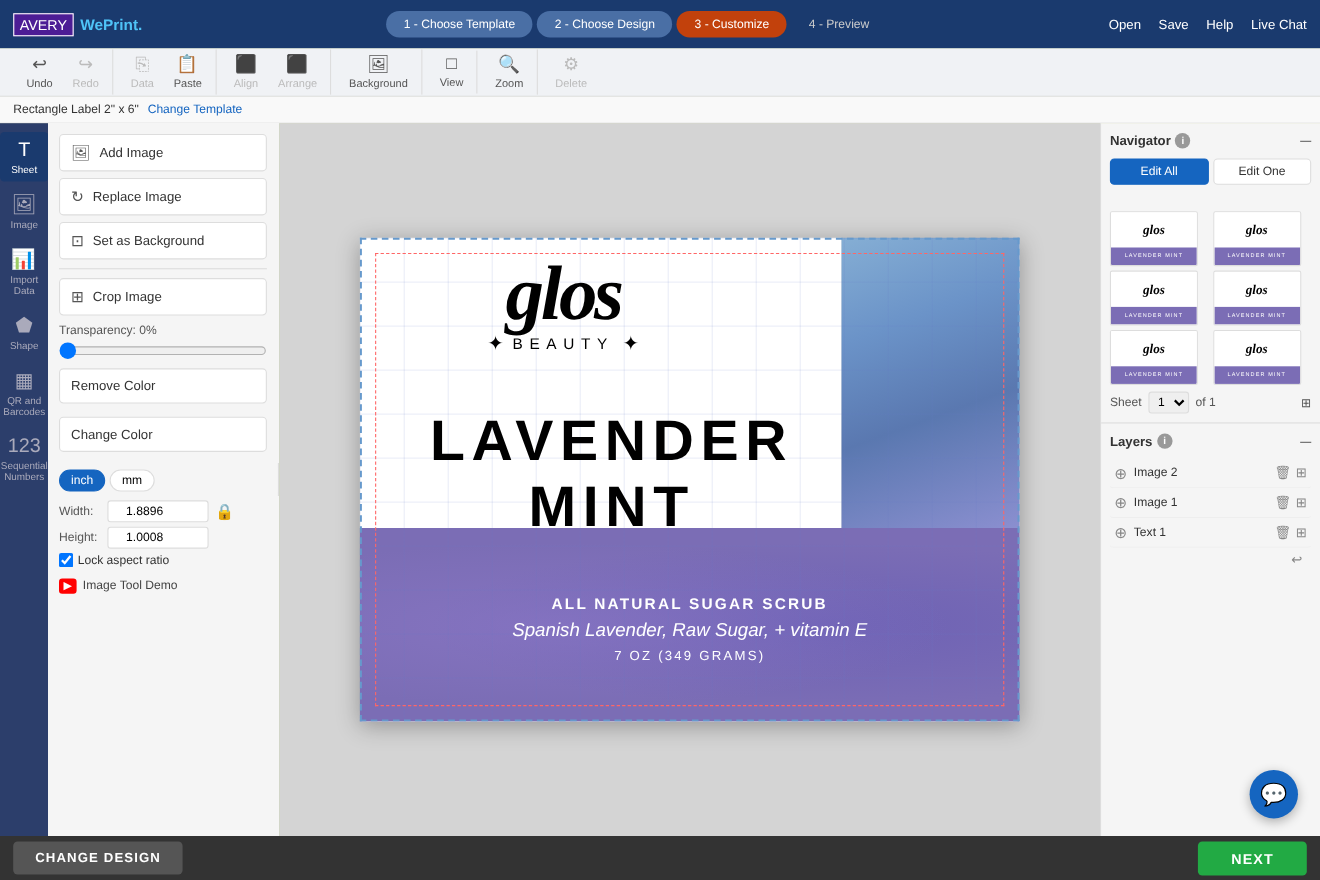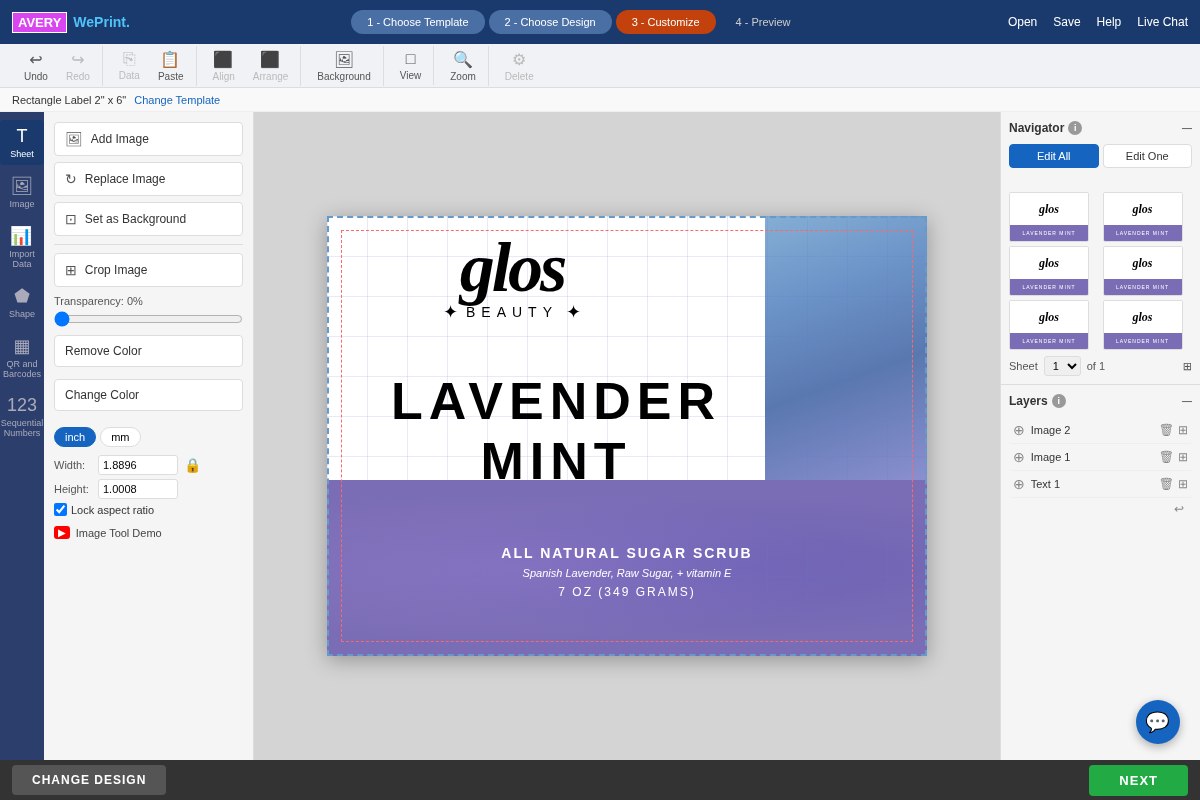--- a/index.html
+++ b/index.html
@@ -14,23 +14,23 @@
       padding: 0 12px;
       color: white;
     }
     .brand {
       display: flex;
       align-items: center;
       gap: 6px;
       margin-right: 20px;
     }
     .brand-avery {
-      background: #d946ef;
-      color: white;
-      font-weight: bold;
+      background: #4c1d95;
+      color: white;
+      font-weight: normal;
       font-size: 13px;
       padding: 2px 5px;
       border: 1px solid white;
     }
     .brand-weprint {
       color: white;
       font-weight: bold;
       font-size: 14px;
     }
     .brand-weprint span { color: #4fc3f7; }
@@ -210,22 +210,22 @@
 
     .dim-row {
       display: flex;
       align-items: center;
       gap: 6px;
       margin-bottom: 4px;
       font-size: 11px;
     }
     .dim-label { width: 38px; color: #555; }
     .dim-input {
-      width: 80px;
-      padding: 3px 4px;
+      width: 92px;
+      padding: 3px 16px;
       border: 1px solid #ddd;
       border-radius: 3px;
       font-size: 11px;
     }
     .lock-icon { font-size: 14px; color: #888; }
 
     .lock-ratio {
       display: flex;
       align-items: center;
       gap: 4px;
@@ -394,21 +394,21 @@
     }
 
     .sugar-scrub {
       font-size: 14px;
       font-weight: 900;
       letter-spacing: 2px;
       text-align: center;
     }
 
     .ingredients {
-      font-size: 11px;
+      font-size: 17px;
       font-style: italic;
       text-align: center;
     }
 
     .oz-text {
       font-size: 12px;
       letter-spacing: 2px;
       text-align: center;
     }
 

